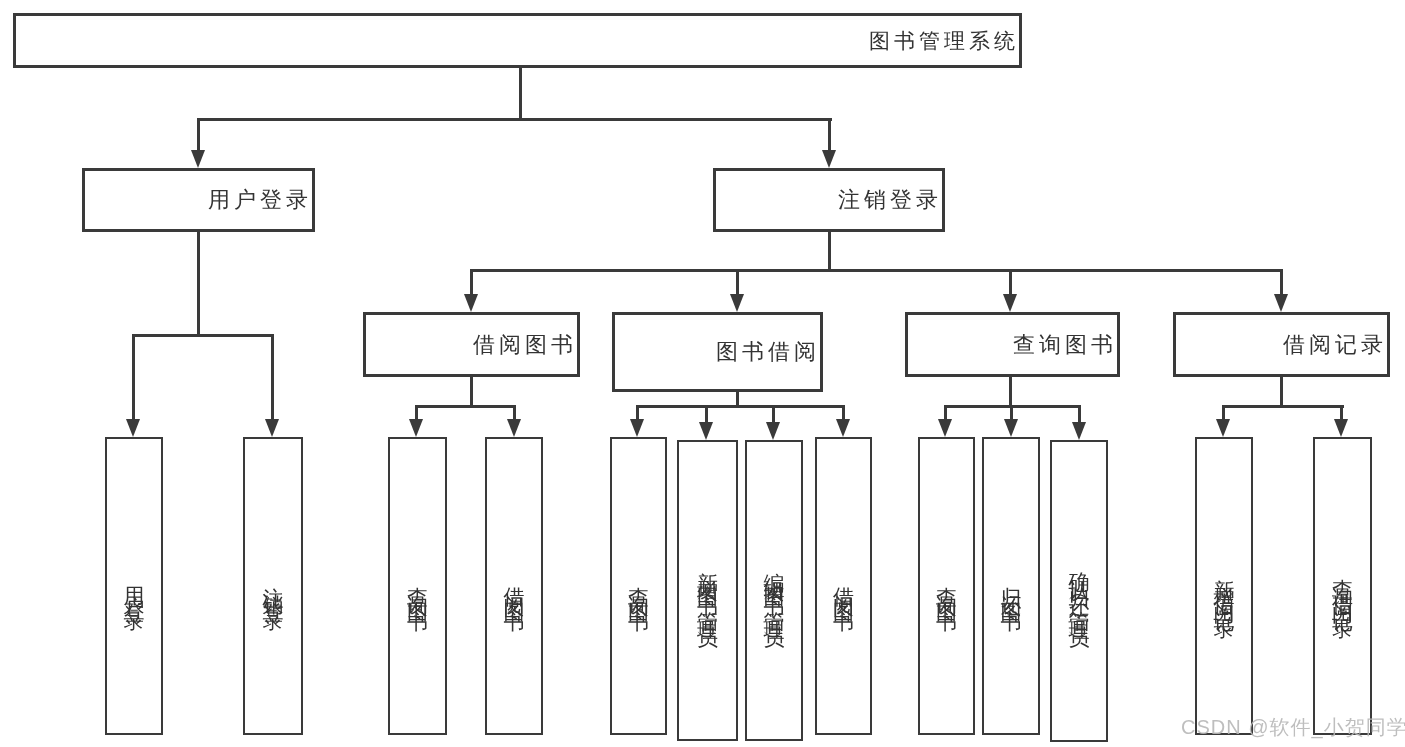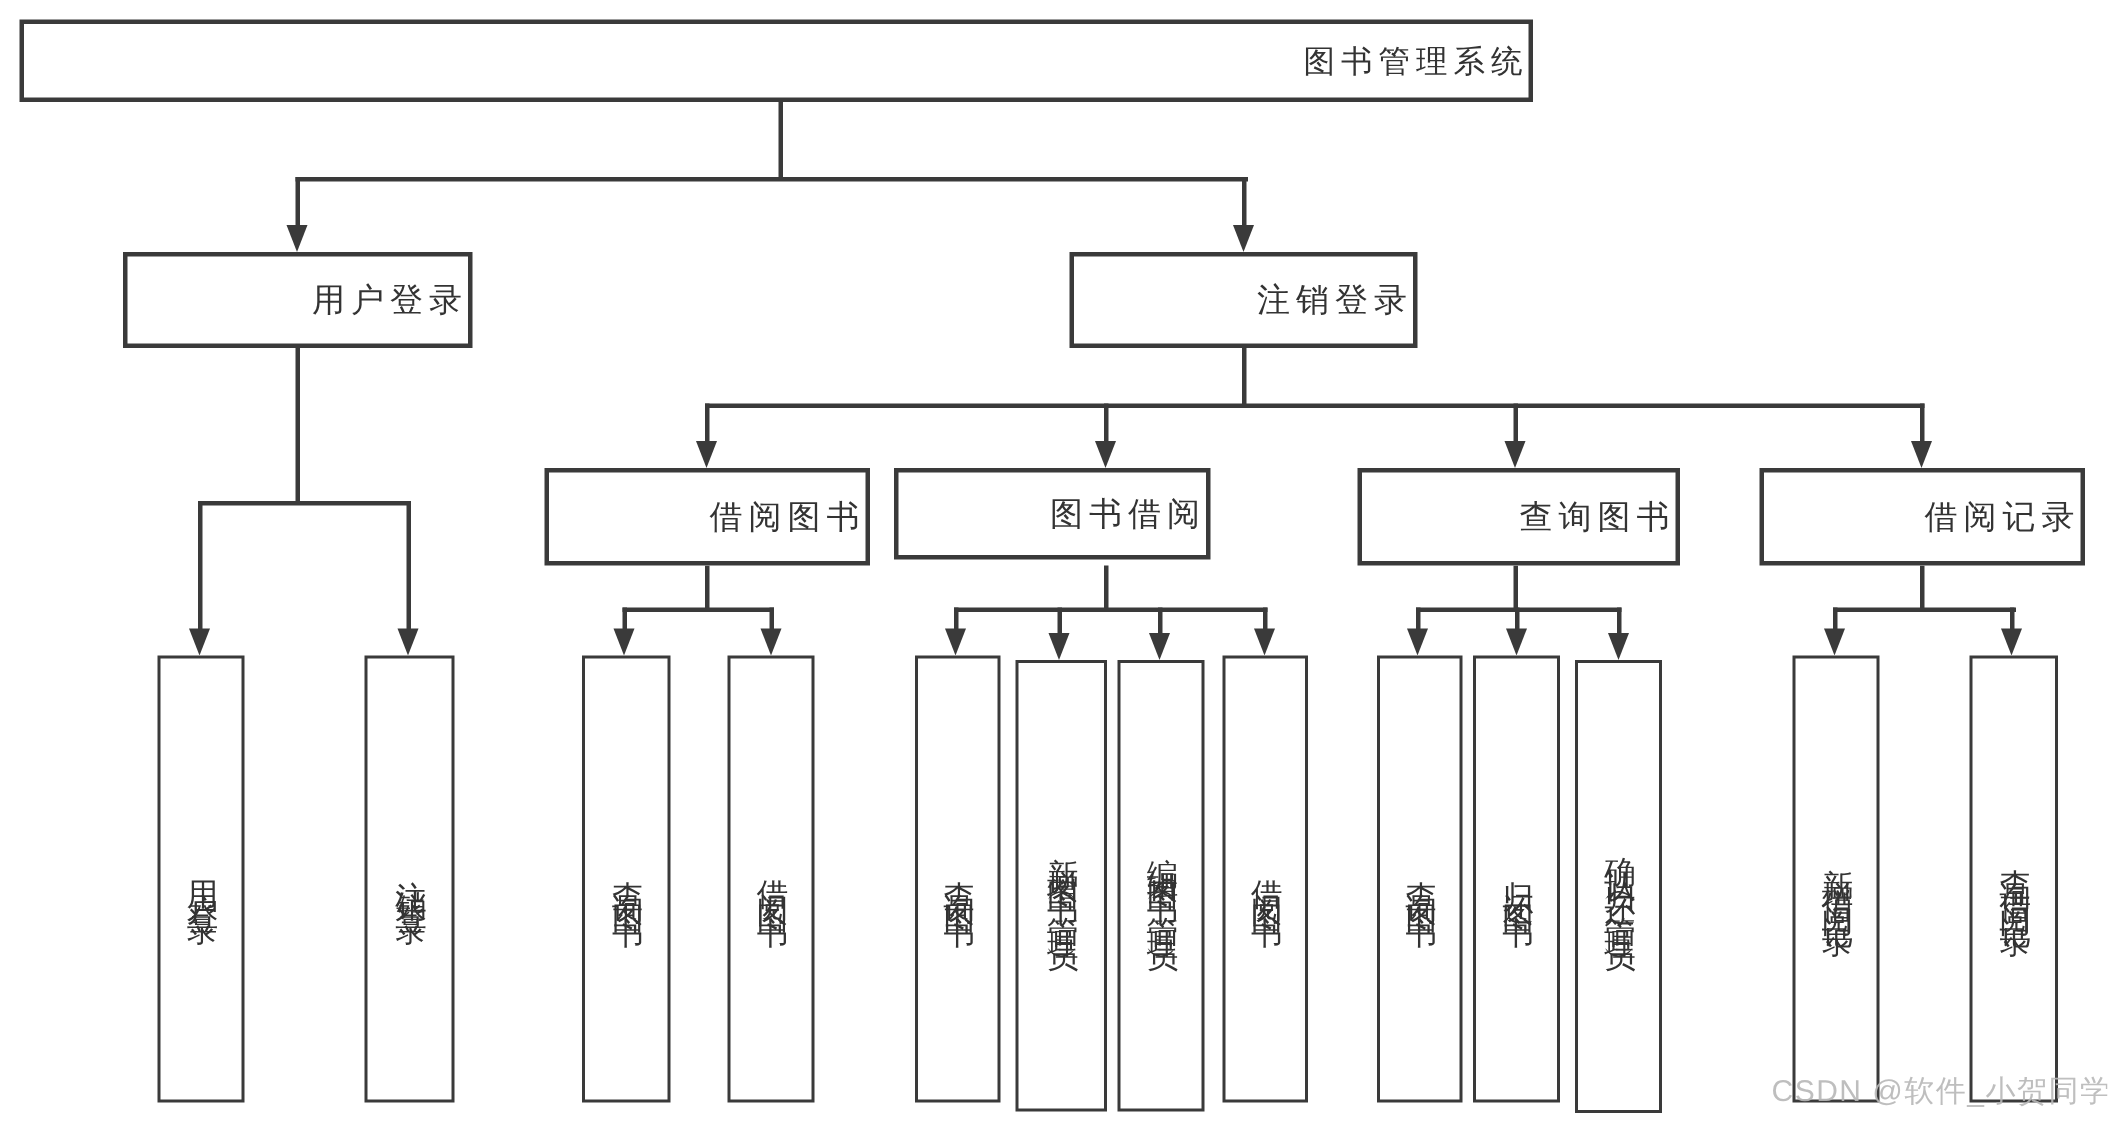--- a/index.html
+++ b/index.html
@@ -103,21 +103,21 @@
   <div class="box hbox" style="left:82px;top:168px;width:233px;height:64px">
     <span>用户登录</span>
   </div>
   <div class="box hbox" style="left:713px;top:168px;width:232px;height:64px">
     <span>注销登录</span>
   </div>
 
   <div class="box hbox" style="left:363px;top:312px;width:217px;height:65px">
     <span>借阅图书</span>
   </div>
-  <div class="box hbox" style="left:596px;top:312px;width:211px;height:61px">
+  <div class="box hbox" style="left:612px;top:312px;width:211px;height:80px">
     <span>图书借阅</span>
   </div>
   <div class="box hbox" style="left:905px;top:312px;width:215px;height:65px">
     <span>查询图书</span>
   </div>
   <div class="box hbox" style="left:1173px;top:312px;width:217px;height:65px">
     <span>借阅记录</span>
   </div>
 
   <div class="box vbox" style="left:105px;top:437px;width:58px;height:298px">

